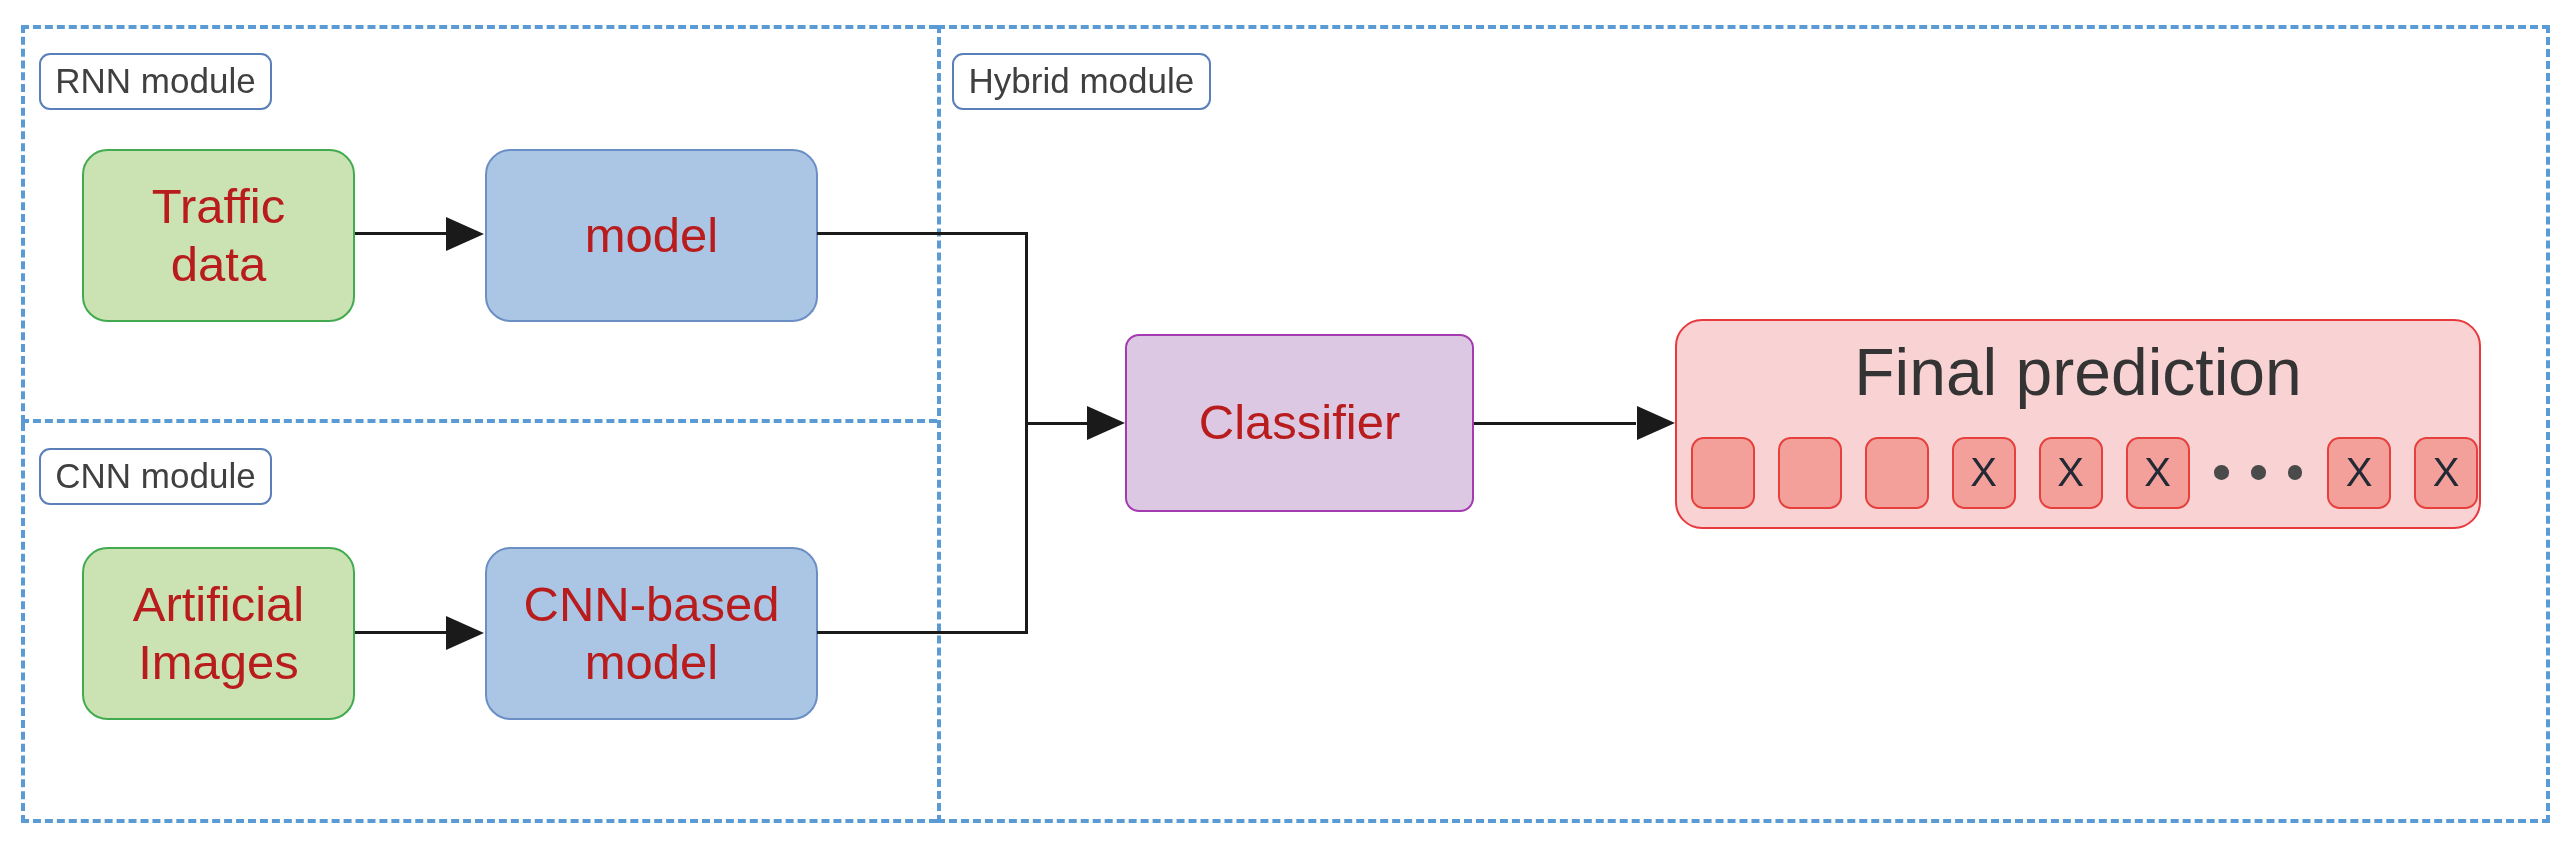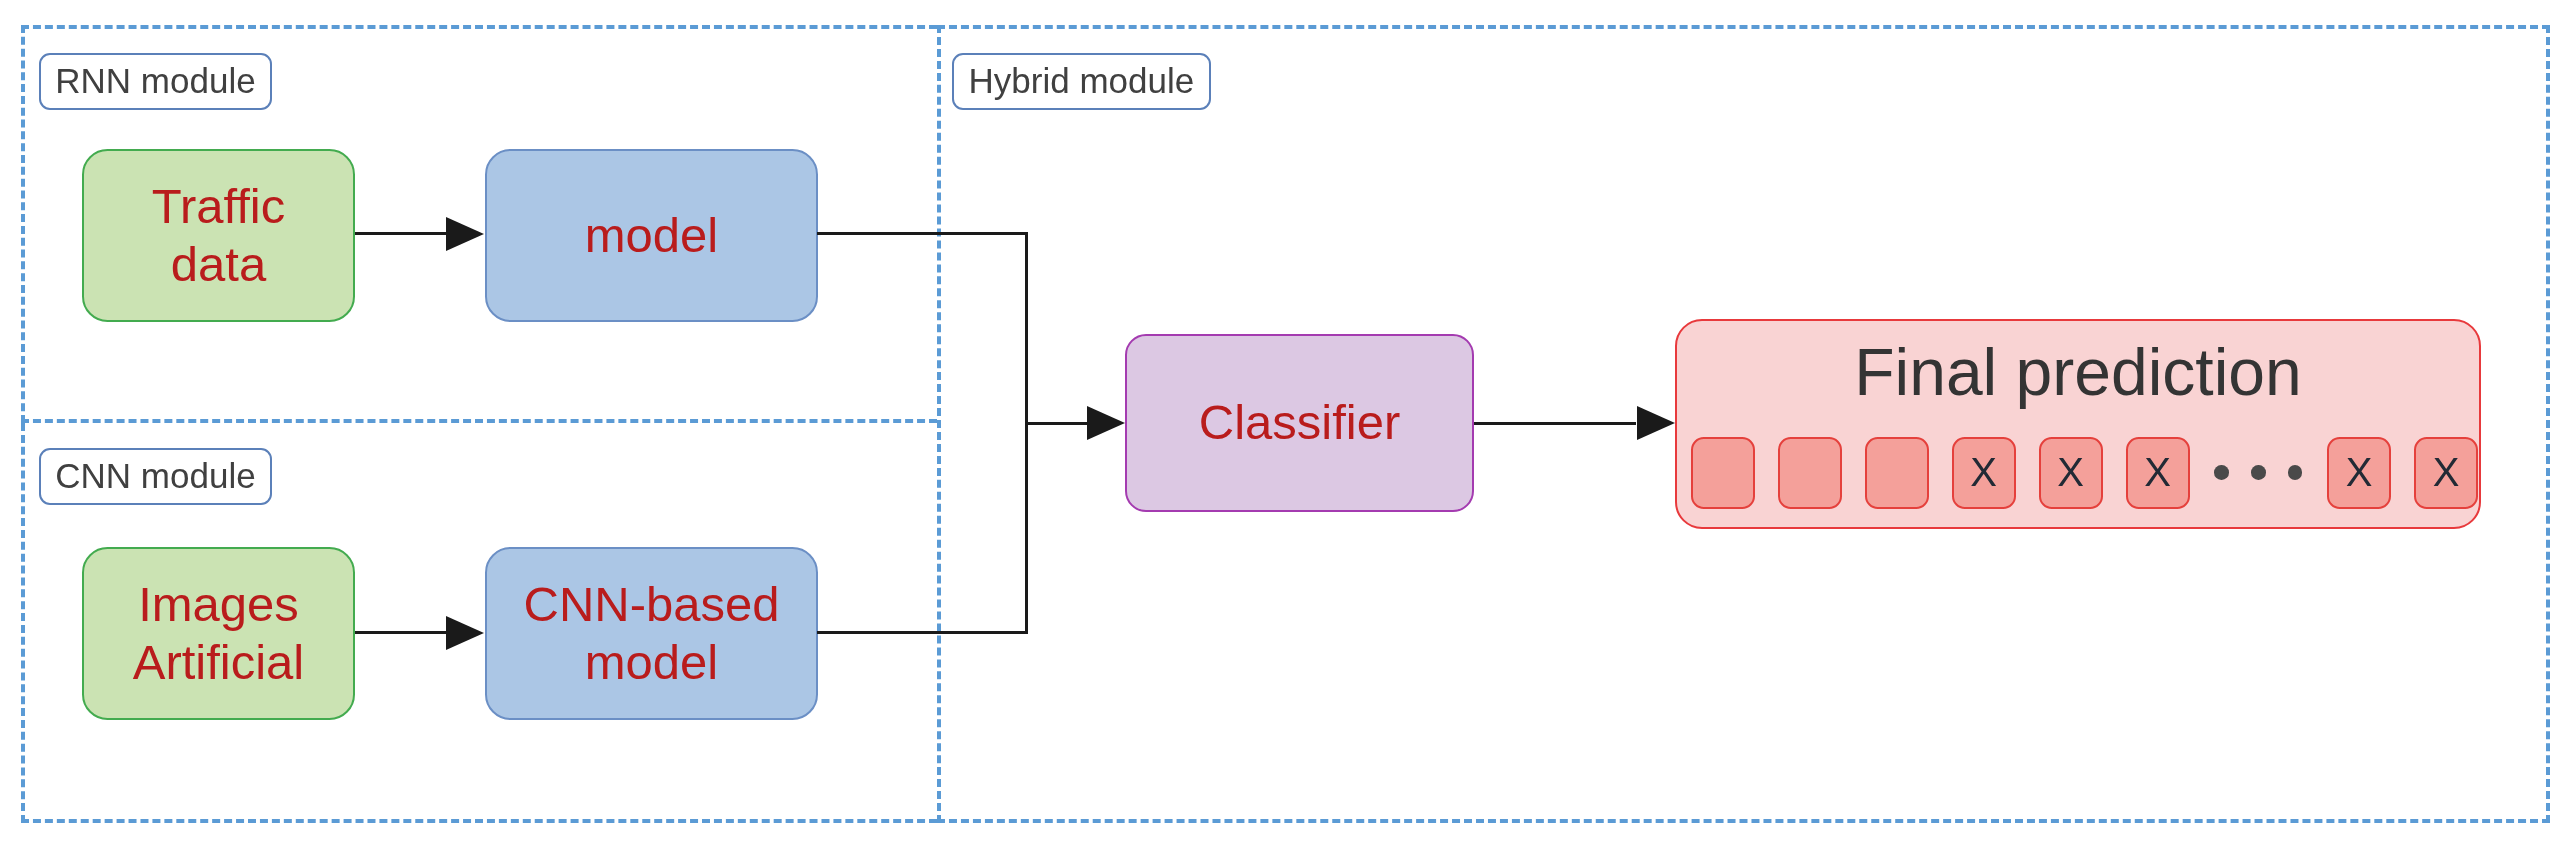--- a/index.html
+++ b/index.html
@@ -65,21 +65,21 @@
     color: #b91c1c;
   }
   .node-green  { background: #cbe3b3; border: 2.7px solid #43ab4f; }
   .node-blue   { background: #abc6e5; border: 2.7px solid #6b8fc5; }
   .node-purple { background: #dcc8e3; border: 2.7px solid #a43bb0; }
 
   .node-traffic    { left: 82px;  top: 149px; width: 273px; height: 173px; }
   .node-rnn-model  { left: 485px; top: 149px; width: 333px; height: 173px; }
   .node-artificial { left: 82px;  top: 547px; width: 273px; height: 173px; }
   .node-cnn-model  { left: 485px; top: 547px; width: 333px; height: 173px; }
-  .node-classifier { left: 1125px; top: 334px; width: 349px; height: 178px; border-radius: 21px; }
+  .node-classifier { left: 1125px; top: 334px; width: 349px; height: 178px; border-radius: 14px; }
 
   .node-final {
     position: absolute;
     left: 1675px; top: 319px; width: 806px; height: 210px;
     box-sizing: border-box;
     background: #f9d3d3;
     border: 2.7px solid #e8393c;
     border-radius: 27px;
   }
   .final-title {
@@ -172,22 +172,22 @@
   <div class="node node-green node-traffic two-line">
     <span>Traffic</span>
     <span>data</span>
   </div>
 
   <div class="node node-blue node-rnn-model two-line">
     <span>model</span>
   </div>
 
   <div class="node node-green node-artificial two-line">
+    <span>Artificial</span>
     <span>Images</span>
-    <span>Artificial</span>
   </div>
 
   <div class="node node-blue node-cnn-model two-line">
     <span>CNN-based</span>
     <span>model</span>
   </div>
 
   <div class="node node-purple node-classifier">
     <span>Classifier</span>
   </div>

